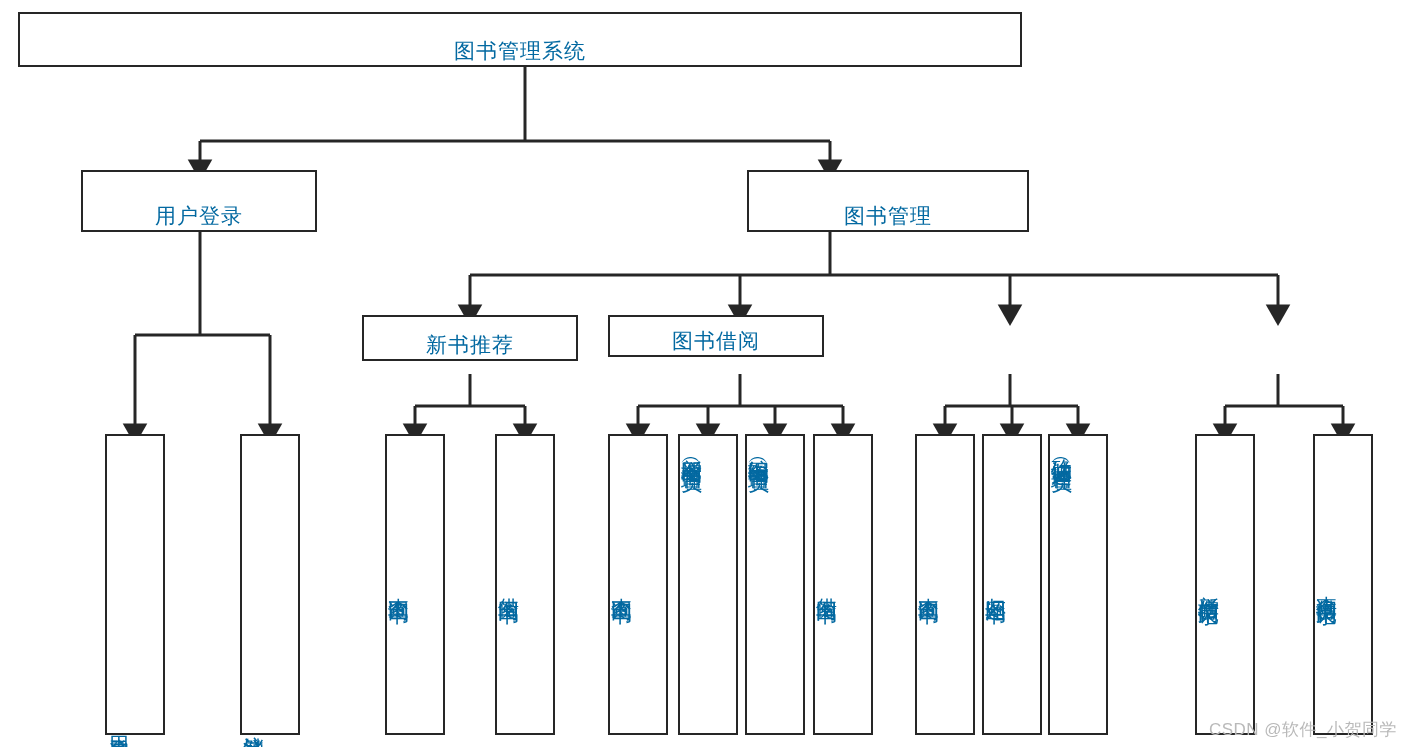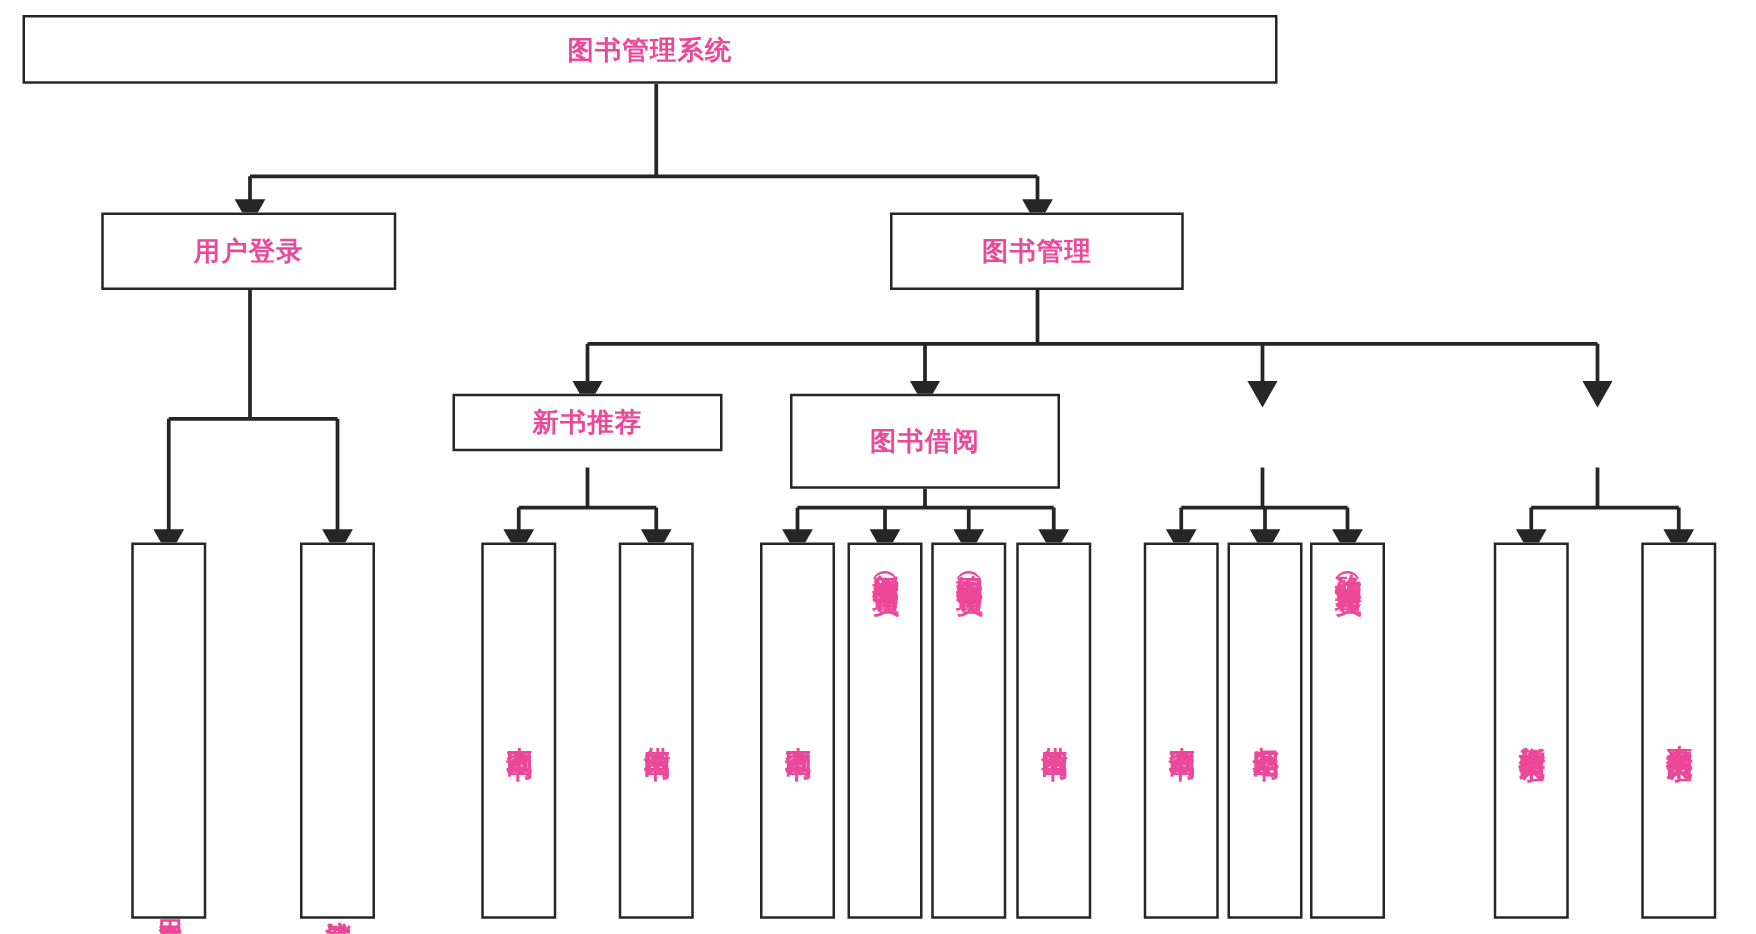--- a/index.html
+++ b/index.html
@@ -1,20 +1,20 @@
 <!DOCTYPE html>
 <html><head>
 <meta charset="utf-8">
 <style>
   html,body{margin:0;padding:0;background:#ffffff;}
   body{font-family:"Liberation Sans","DejaVu Sans",sans-serif;}
   #canvas{position:relative;width:1405px;height:747px;background:#ffffff;overflow:hidden;}
   #wires{position:absolute;left:0;top:0;width:1405px;height:747px;}
   .node{position:absolute;box-sizing:border-box;border:2.5px solid #262626;background:#ffffff;
-        display:flex;align-items:center;justify-content:center;color:#ec4899;font-weight:bold;}
+        display:flex;align-items:flex-end;justify-content:center;color:#0369a1;}
   .node.h{font-size:21px;letter-spacing:1px;}
   .node.v{writing-mode:vertical-rl;text-orientation:upright;font-size:21px;line-height:1.12;
           padding:6px 0;letter-spacing:2px;}
   .node.v.top{justify-content:flex-start;}
   .node.v.mid{justify-content:center;}
   .node.v.bot{justify-content:flex-end;}
   .label{white-space:pre;}
   #watermark{position:absolute;right:8px;bottom:6px;font-size:17px;color:#b9b9b9;
              letter-spacing:.5px;white-space:nowrap;}
 </style>
@@ -73,28 +73,28 @@
     </g>
   </svg>
 
   <div class="node h" style="left:18px;top:12px;width:1004px;height:55px;">
     <span class="label">图书管理系统</span>
   </div>
 
   <div class="node h" style="left:81px;top:170px;width:236px;height:62px;">
     <span class="label">用户登录</span>
   </div>
-  <div class="node h" style="left:712px;top:170px;width:235px;height:62px;">
+  <div class="node h" style="left:747px;top:170px;width:282px;height:62px;">
     <span class="label">图书管理</span>
   </div>
 
   <div class="node h" style="left:362px;top:315px;width:216px;height:46px;">
     <span class="label">新书推荐</span>
   </div>
-  <div class="node h" style="left:632px;top:315px;width:216px;height:76px;">
+  <div class="node h" style="left:608px;top:315px;width:216px;height:42px;">
     <span class="label">图书借阅</span>
   </div>
 
   <div class="node v bot" style="left:105px;top:434px;width:60px;height:301px;">
     <span class="label">用户登录</span>
   </div>
   <div class="node v bot" style="left:240px;top:434px;width:60px;height:301px;">
     <span class="label">注销登录</span>
   </div>
 
@@ -128,13 +128,14 @@
     <span class="label">确认归还（管理员）</span>
   </div>
 
   <div class="node v mid" style="left:1195px;top:434px;width:60px;height:301px;">
     <span class="label">新增借阅记录</span>
   </div>
   <div class="node v mid" style="left:1313px;top:434px;width:60px;height:301px;">
     <span class="label">查询借阅记录</span>
   </div>
 
+  <div id="watermark">CSDN @软件_小贺同学</div>
 </div>
 
 </body></html>

